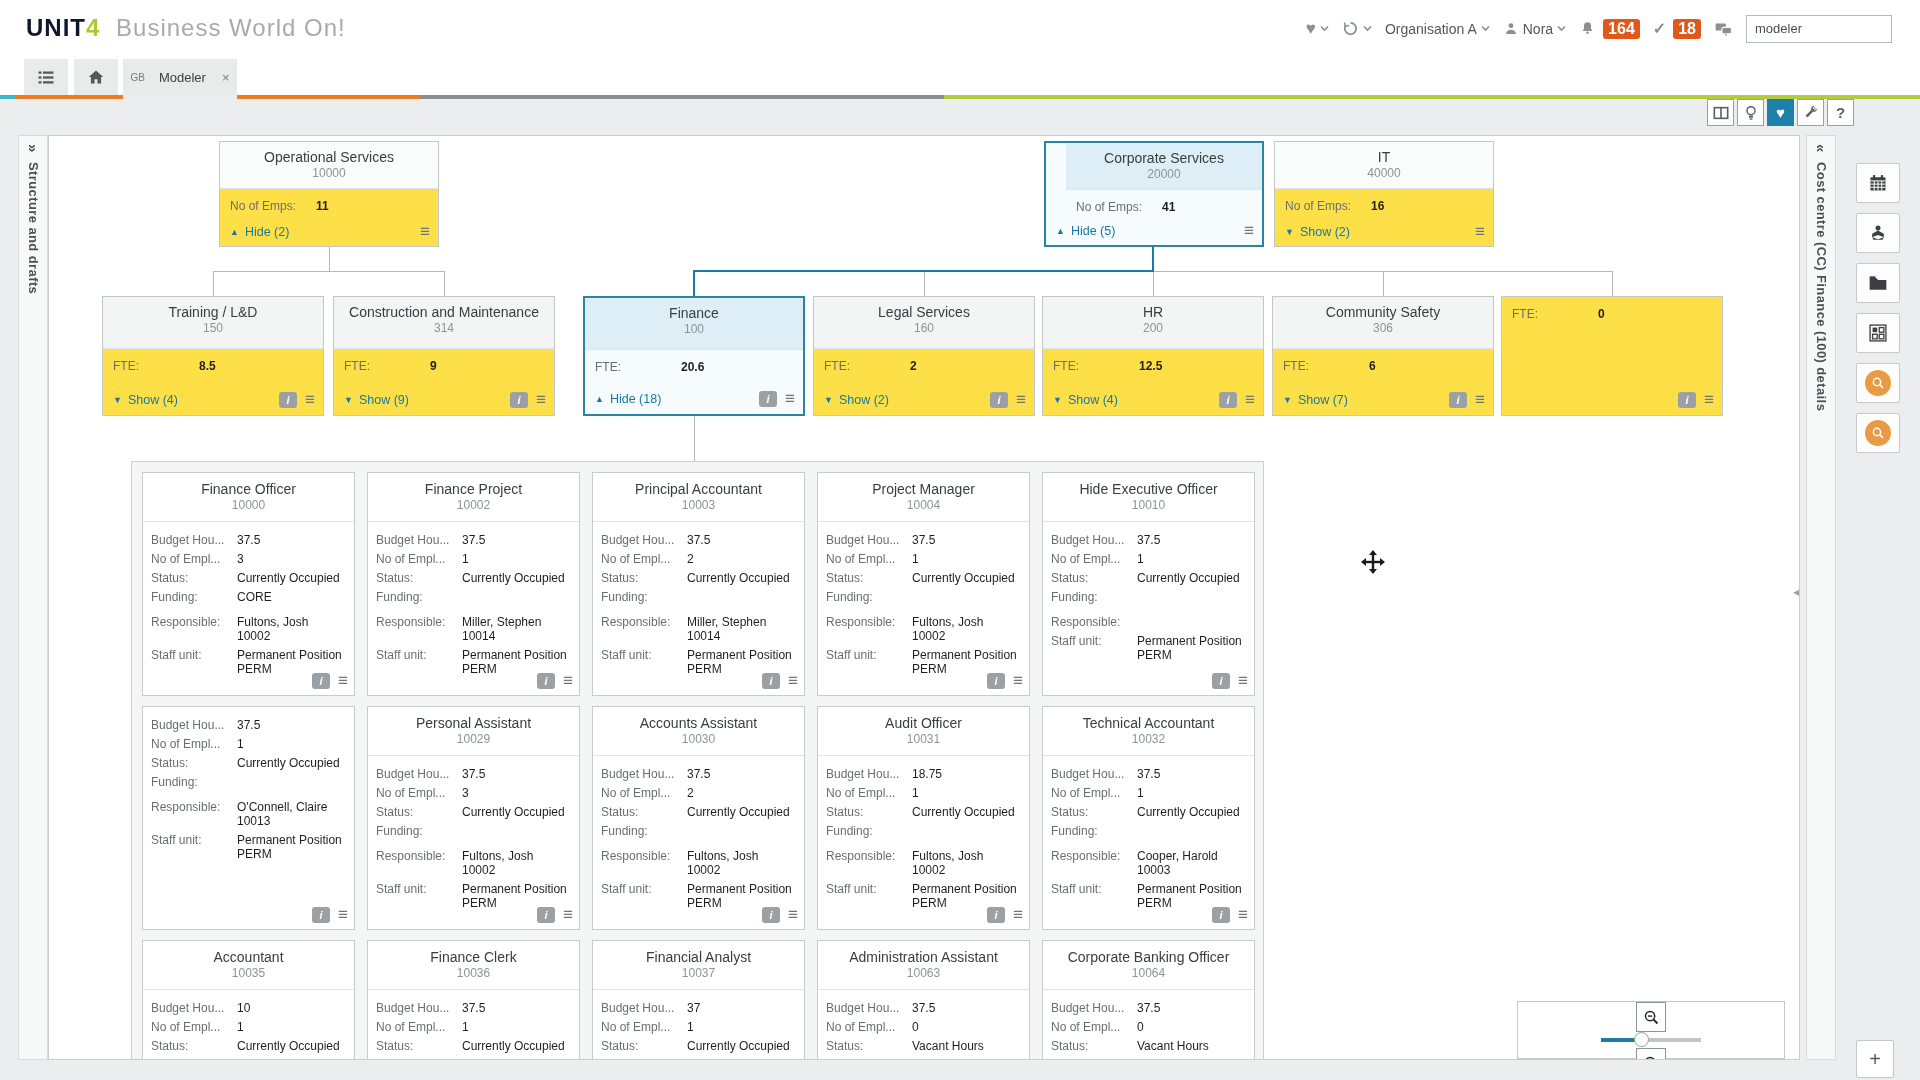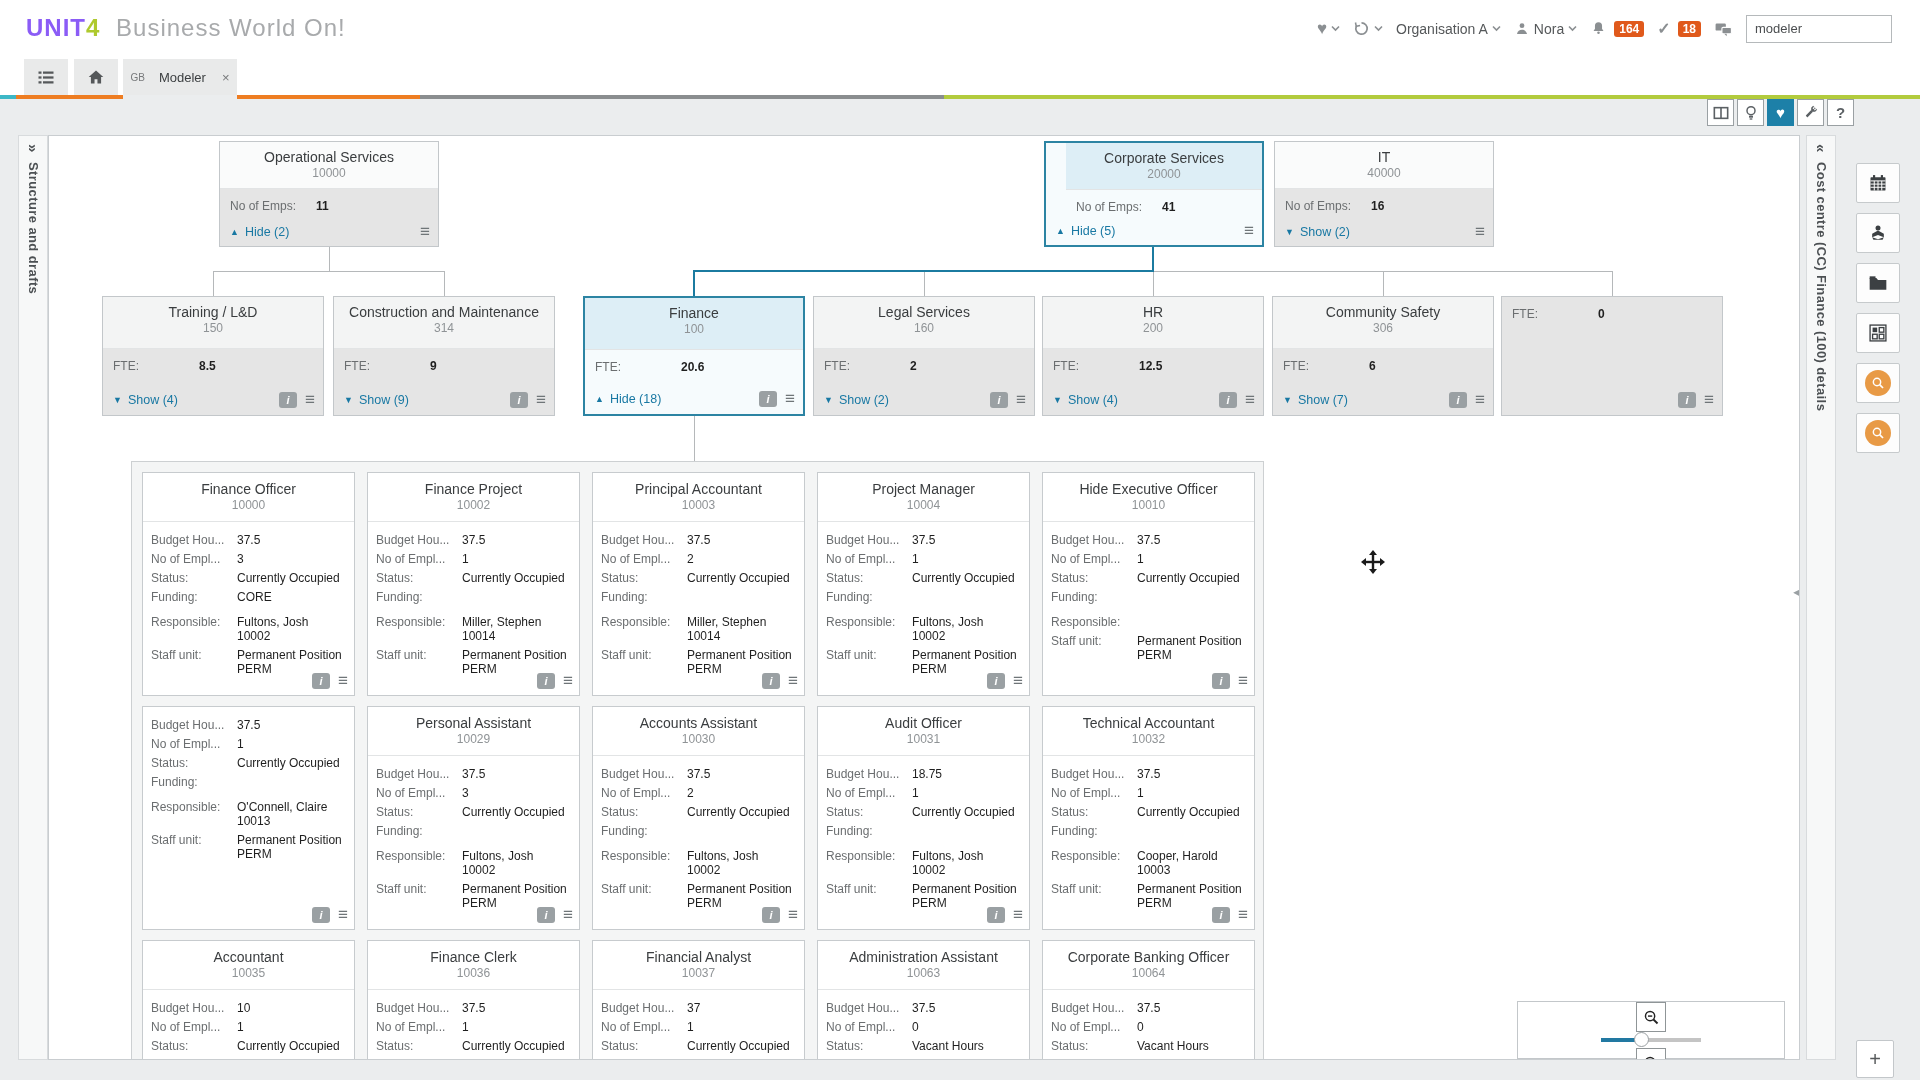--- a/index.html
+++ b/index.html
@@ -2,27 +2,27 @@
 <html><head>
 <meta charset="utf-8">
 <style>
   html,body{margin:0;padding:0;width:1920px;height:1080px;overflow:hidden;
     font-family:"Liberation Sans", sans-serif; background:#ebedee;}
   *{box-sizing:border-box;}
 
   
   .appbar{position:absolute;left:0;top:0;width:1920px;height:57px;background:#fff;}
   .logo{position:absolute;left:26px;top:14px;font-size:24px;letter-spacing:1px;}
-  .logo .u4{font-weight:700;color:#8b5cf6;}
+  .logo .u4{font-weight:700;color:#0f172a;}
   .logo .four{font-weight:700;color:#aec92d;}
   .logo .prod{font-weight:300;color:#a8aaac;margin-left:8px;}
   .hdr-right{position:absolute;top:0;right:28px;height:57px;display:flex;align-items:center;gap:13px;color:#8b8f92;}
   .hicon{display:inline-flex;align-items:center;gap:4px;color:#8b8f92;}
   .hdr-right .txt{font-size:14px;color:#55585a;}
-  .badge{background:#e0591b;color:#fff;font-size:12px;font-weight:700;border-radius:3px;padding:1px 5px;margin-left:3px;}
+  .badge{background:#e0591b;color:#fff;font-size:16px;font-weight:700;border-radius:3px;padding:1px 5px;margin-left:3px;}
   .searchbox{width:146px;height:28px;border:1px solid #b5b9bb;background:#fff;font-size:13px;color:#4b4e50;
     padding:0 8px;font-family:"Liberation Sans",sans-serif;}
 
   
   .tabrow{position:absolute;left:0;top:57px;width:1920px;height:38px;background:#fff;}
   .tab{position:absolute;bottom:0;height:36px;background:#e9eaea;display:flex;align-items:center;justify-content:center;color:#55585a;}
   .tab.icon1{left:24px;width:44px;}
   .tab.icon2{left:74px;width:44px;}
   .tab.active{left:123px;width:114px;gap:14px;}
   .tab .pfx{font-size:10px;color:#77797b;}
@@ -49,21 +49,21 @@
   .vbtn.active{background:#1d80a8;border-color:#1d80a8;color:#fff;}
 
   
   .canvas{position:absolute;left:48px;top:135px;width:1752px;height:925px;background:#fff;
     border:1px solid #c9cdd0;overflow:hidden;}
 
   .conn{position:absolute;background:#b5b8ba;}
   .conn.blue{background:#1b7ba0;}
 
   
-  .ucard{position:absolute;width:220px;background:#e5e5e5;border:1px solid #c3c7ca;}
+  .ucard{position:absolute;width:220px;background:#fde047;border:1px solid #c3c7ca;}
   .ucard.top{top:5px;height:106px;}
   .ucard.l2{top:160px;width:222px;height:120px;}
   .ucard.sel{border:2px solid #2c84a3;}
   .uc-head{text-align:center;padding-top:7px;height:47px;border-bottom:1px solid #e2e4e5;background:#fafbfb;}
   .l2 .uc-head{height:52px;background:#f3f4f4;}
   .ucard.sel .uc-head{background:#ddeef6;}
   .ucard.sel{background:#f6fbfd;}
   .uc-title{font-size:14px;color:#3a3d3f;}
   .uc-code{font-size:12px;color:#8f9396;margin-top:1px;}
   .uc-row{display:flex;padding:10px 10px 0 10px;font-size:12px;}

